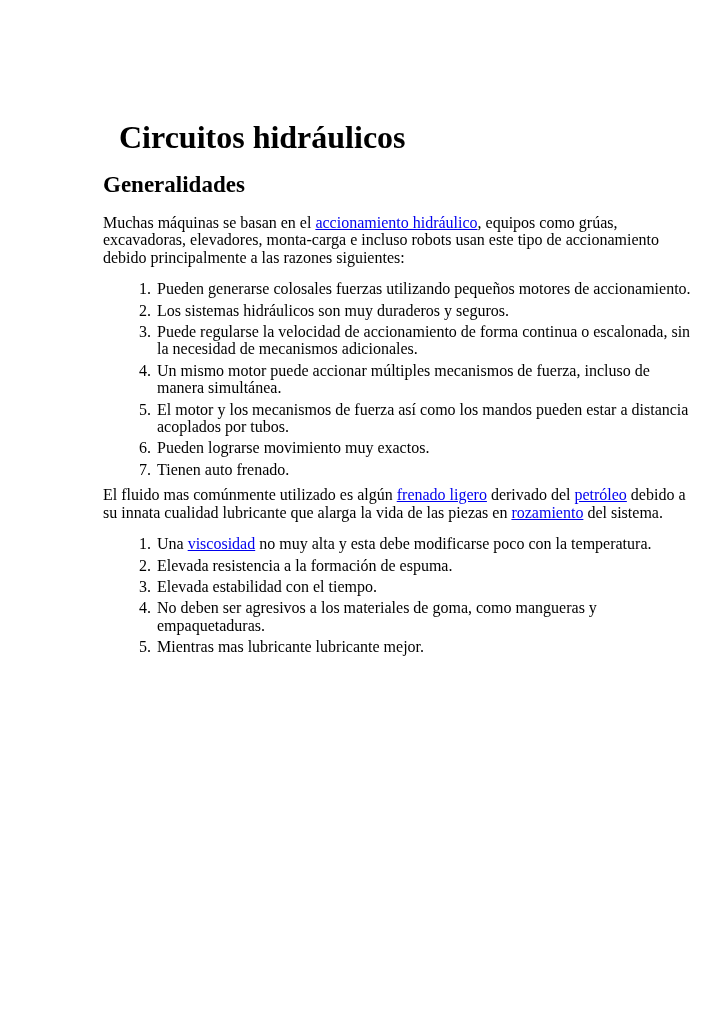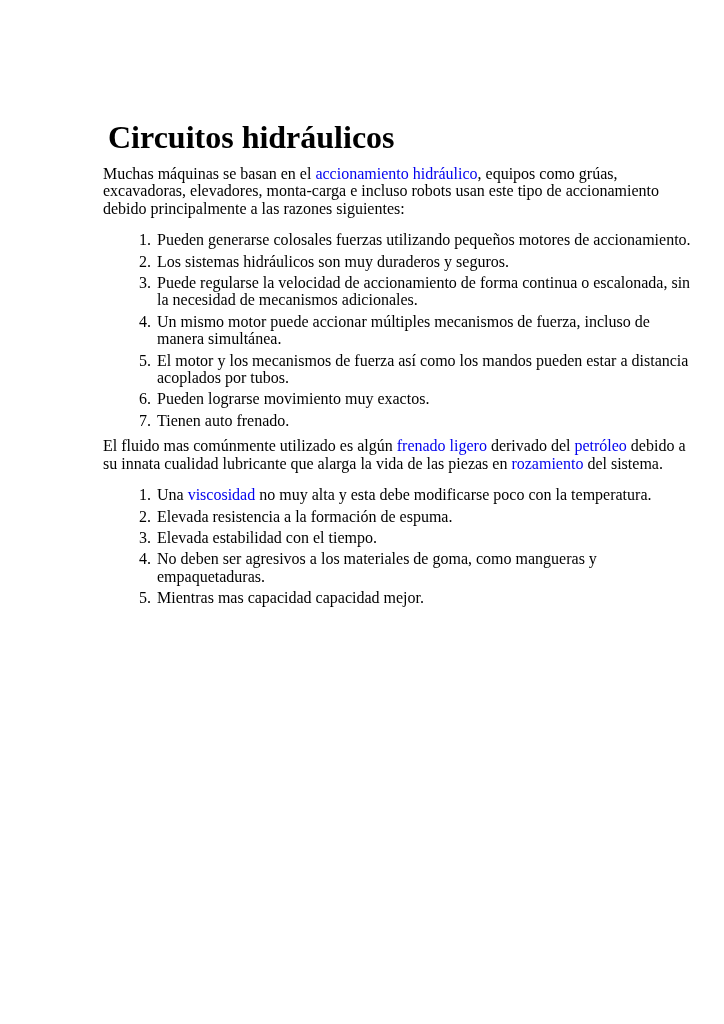--- a/index.html
+++ b/index.html
@@ -11,59 +11,61 @@
     box-sizing: border-box;
     padding: 119px 25px 60px 103px;
     font-family: "Liberation Serif", serif;
     font-size: 16px;
     line-height: 17.4px;
   }
   h1 {
     font-size: 32px;
     line-height: 36px;
     font-weight: 700;
-    margin: 0 0 10px 5px;
+    margin: 0 0 10px 16px;
     font-family: Liberation Serif, serif;
   }
   h2 {
     font-size: 23px;
     line-height: 26px;
     font-weight: 700;
     margin: 17px 0 16px 0;
   }
   p { margin: 8px 0 14px 0; }
   ol { margin: 14px 0 8px 0; padding-left: 48px; }
   li { margin: 4px; padding-left: 2px; }
   a.doc-link {
     color: #0000EE;
+    text-decoration: underline;
     cursor: pointer;
   }
 </style>
 </head>
 <body>
 
 <main>
   <h1>Circuitos hidráulicos</h1>
 
   <section>
+    <h2>Generalidades</h2>
     <div>
         <p><span>Muchas máquinas se basan en el </span><a class="doc-link">accionamiento hidráulico</a><span>, equipos como grúas, excavadoras, elevadores, monta-carga e incluso robots usan este tipo de accionamiento debido principalmente a las razones siguientes:</span></p>
         <ol>
           <li><span>Pueden generarse colosales fuerzas utilizando pequeños motores de accionamiento.</span></li>
           <li><span>Los sistemas hidráulicos son muy duraderos y seguros.</span></li>
           <li><span>Puede regularse la velocidad de accionamiento de forma continua o escalonada, sin la necesidad de mecanismos adicionales.</span></li>
           <li><span>Un mismo motor puede accionar múltiples mecanismos de fuerza, incluso de manera simultánea.</span></li>
           <li><span>El motor y los mecanismos de fuerza así como los mandos pueden estar a distancia acoplados por tubos.</span></li>
           <li><span>Pueden lograrse movimiento muy exactos.</span></li>
           <li><span>Tienen auto frenado.</span></li>
         </ol>
         <p><span>El fluido mas comúnmente utilizado es algún </span><a class="doc-link">frenado ligero</a><span> derivado del </span><a class="doc-link">petróleo</a><span> debido a su innata cualidad lubricante que alarga la vida de las piezas en </span><a class="doc-link">rozamiento</a><span> del sistema.</span><br></p>
         <ol>
           <li><span>Una </span><a class="doc-link">viscosidad</a><span> no muy alta y esta debe modificarse poco con la temperatura.</span></li>
           <li><span>Elevada resistencia a la formación de espuma.</span></li>
           <li><span>Elevada estabilidad con el tiempo.</span></li>
           <li><span>No deben ser agresivos a los materiales de goma, como mangueras y empaquetaduras.</span></li>
-          <li><span>Mientras mas capacidad capacidad mejor.</span></li>
+          <li><span>Mientras mas lubricante lubricante mejor.</span></li>
         </ol>
       </div>
   </section>
 
 </main>
 
 </body></html>

